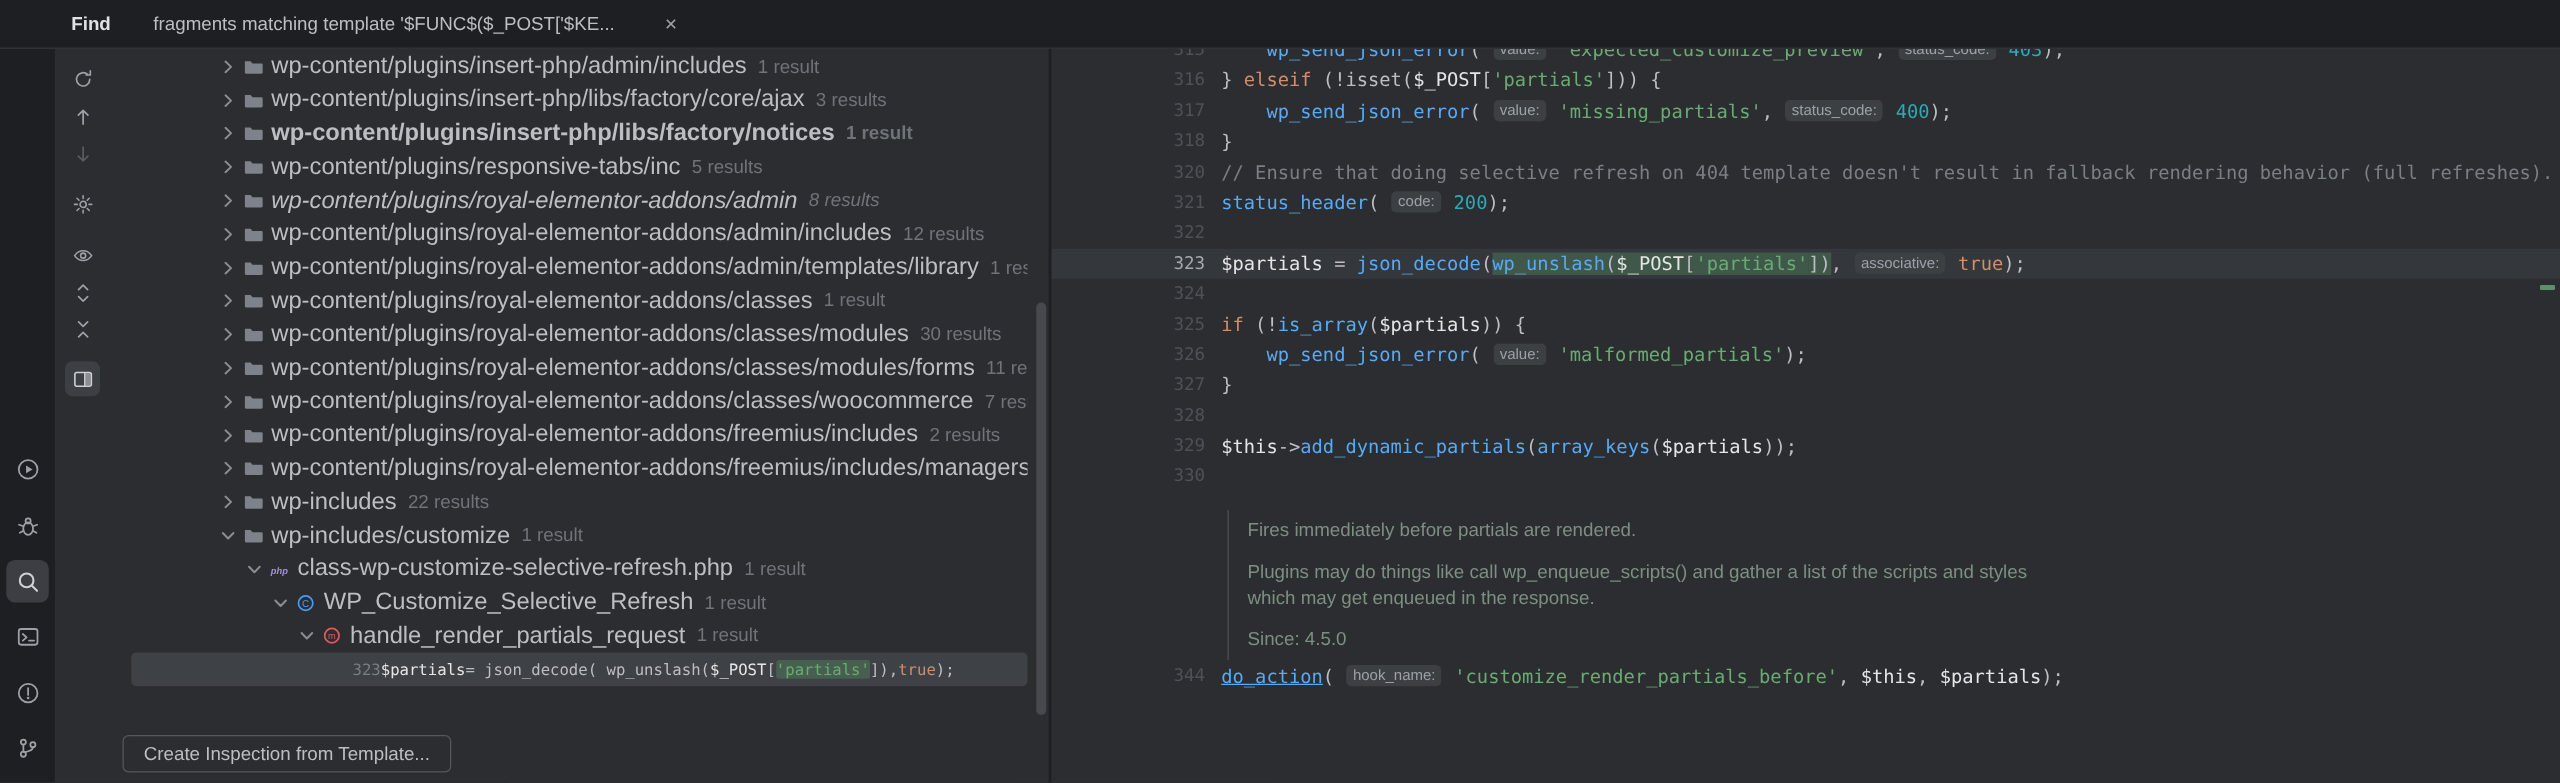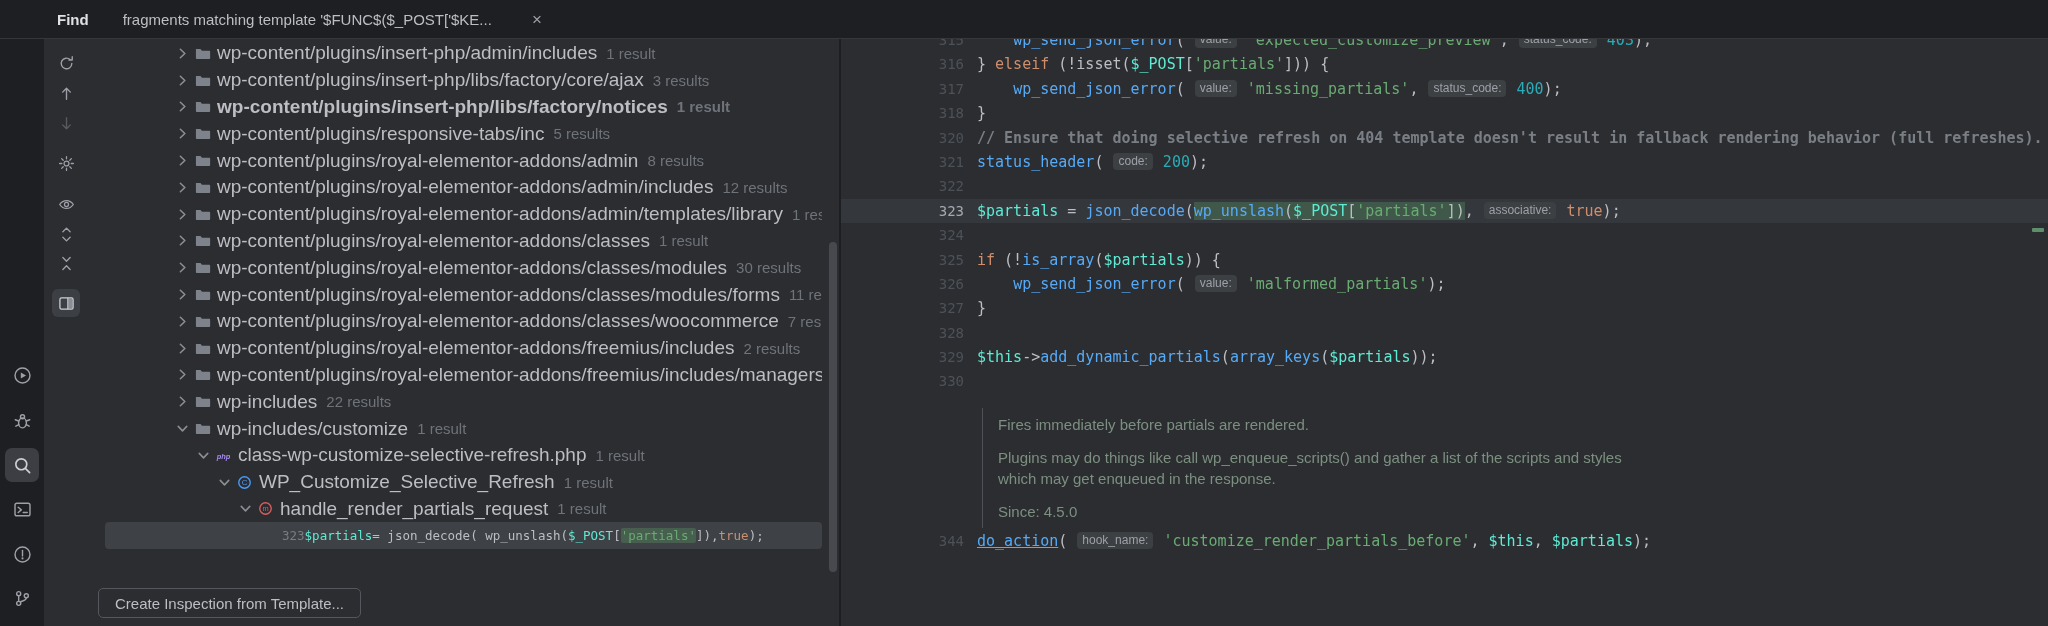--- a/index.html
+++ b/index.html
@@ -58,22 +58,22 @@
   .ed-gutter { width:123px; text-align:right; color:#4D5259; flex:none; font-size:14px; }
   .ed-row.current .ed-gutter { color:#A6A9B0; }
   .ed-code { padding-left:13px; white-space:pre; }
 
   .seg-pl  { color:#BCBEC4; }
   .seg-fn  { color:#57AAF7; }
   .seg-fnu { color:#57AAF7; text-decoration:underline; }
   .seg-kw  { color:#CF8E6D; }
   .seg-str { color:#6AAB73; }
   .seg-num { color:#2AACB8; }
-  .seg-var { color:#5eead4; }
-  .seg-cm  { color:#7A7E85;font-weight:bold; }
+  .seg-var { color:#e5e5e5; }
+  .seg-cm  { color:#7A7E85; }
   .seg-hl  { background:rgba(90,167,107,0.30); }
   .seg-mln { color:#7A7E85; }
   .seg-strm{ color:#6AAB73; background:rgba(86,160,100,0.32); border-radius:2px; }
   .seg-inlay { display:inline-block; background:#3D4043; color:#9DA0A8; border-radius:4px;
                padding:0 5px; font-size:12px; line-height:17px; vertical-align:middle;
                font-family:"Liberation Sans",sans-serif; margin:0 1px; position:relative; top:-1px; }
 
   .doc-block { margin:14px 0 0 141px; border-left:1px solid #4E5157; padding:6px 0 6px 15px;
                font-family:"Liberation Sans",sans-serif; font-size:15px; line-height:21px;
                color:#7C8F80; max-width:980px; }
@@ -174,21 +174,21 @@
             </svg>
           </span>
           <span class="svg-icon tree-ico" style="height: 17px; width: 17px;">
             <svg viewBox="0 0 16 16" width="100%" height="100%">
               <path d="M1.8 3.7h4.3l1.4 1.8h6.8c.5 0 .9.4.9.9v5.9c0 .5-.4.9-.9.9H2.7c-.5 0-.9-.4-.9-.9z" fill="#7E828A"></path>
             </svg>
           </span>
           <span class="tree-label">wp-content/plugins/responsive-tabs/inc</span>
           <span class="tree-count">5 results</span>
         </div>
-        <div class="tree-row" style="padding-left: 69px;">
+        <div class="tree-row" style="padding-left: 69px; font-style: italic;">
           <span class="svg-icon chev" style="height: 17px; width: 17px;">
             <svg viewBox="0 0 16 16" width="100%" height="100%" fill="none" stroke="currentColor" stroke-width="1.5" stroke-linecap="round" stroke-linejoin="round">
               <path d="M6 4l4.2 4L6 12"></path>
             </svg>
           </span>
           <span class="svg-icon tree-ico" style="height: 17px; width: 17px;">
             <svg viewBox="0 0 16 16" width="100%" height="100%">
               <path d="M1.8 3.7h4.3l1.4 1.8h6.8c.5 0 .9.4.9.9v5.9c0 .5-.4.9-.9.9H2.7c-.5 0-.9-.4-.9-.9z" fill="#7E828A"></path>
             </svg>
           </span>

